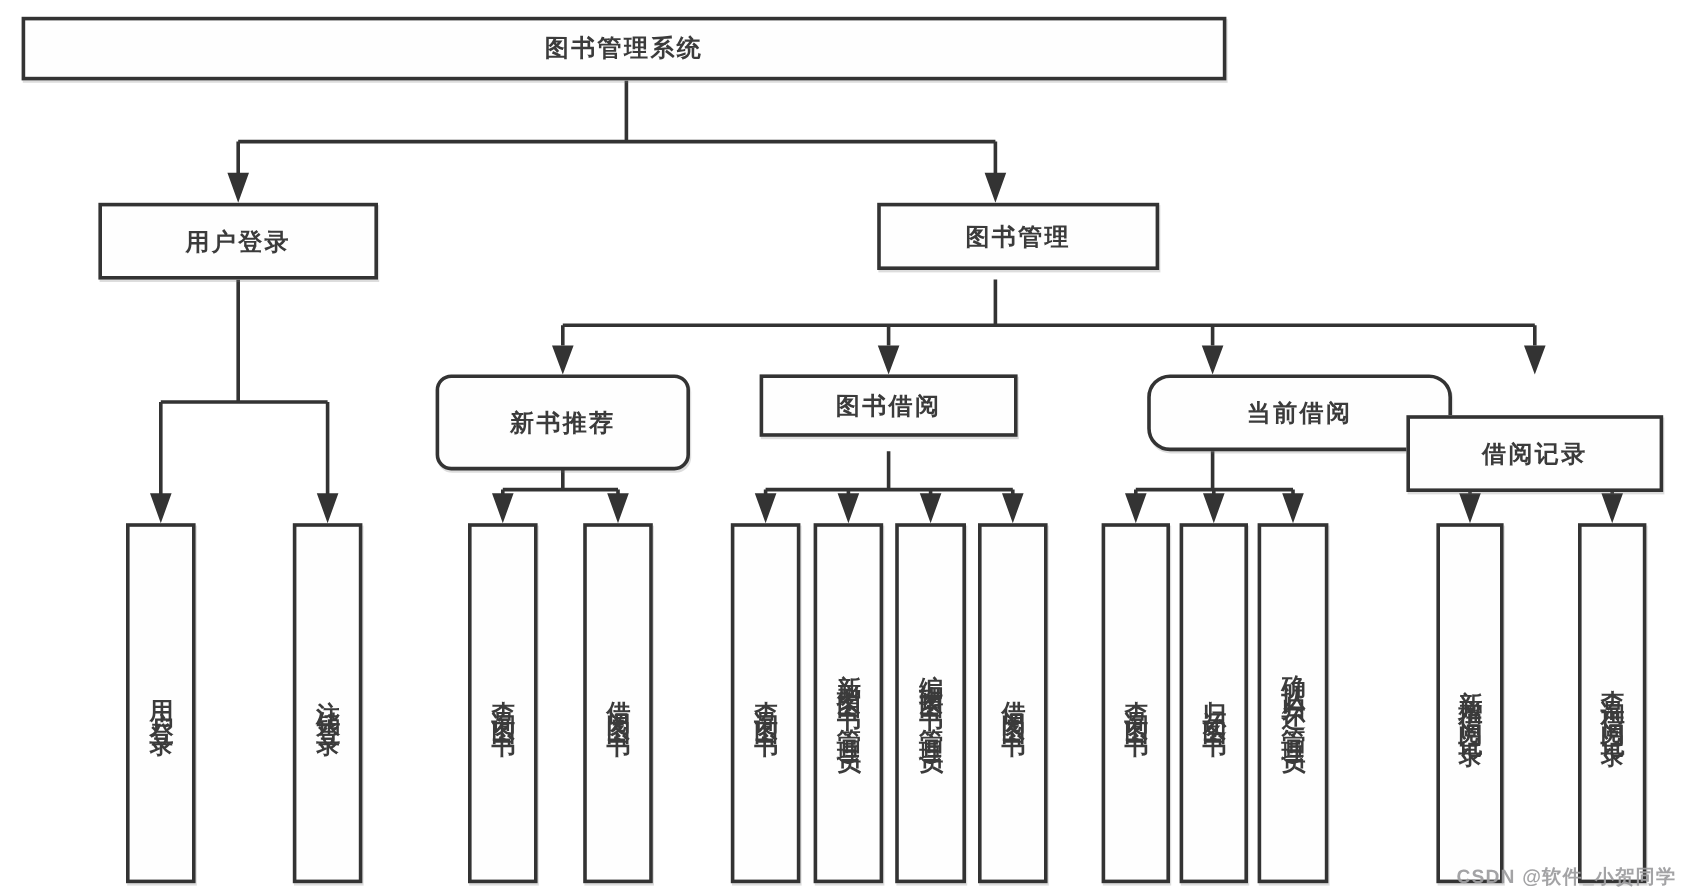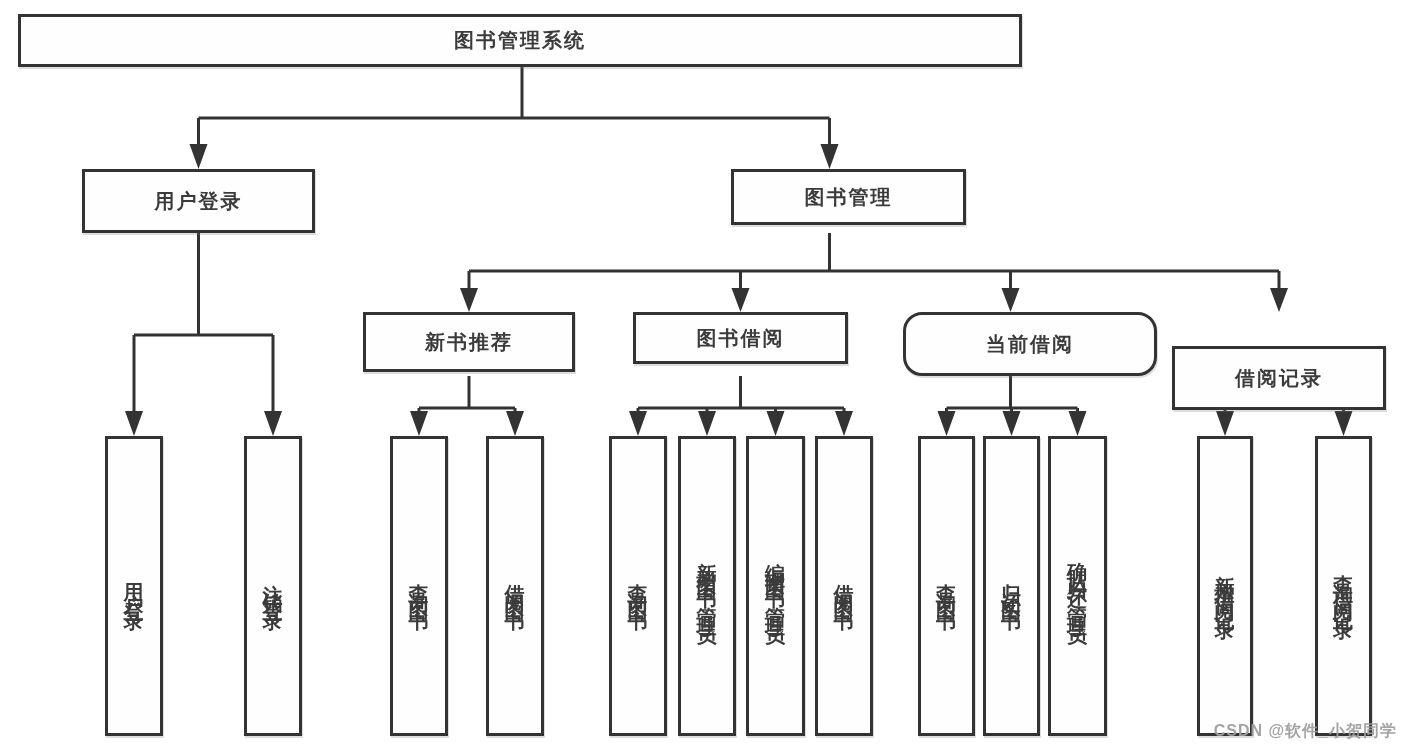--- a/index.html
+++ b/index.html
@@ -89,23 +89,23 @@
       M1068.5 411 H1086.5 L1077.5 436 Z
       M1216 411 H1234 L1225 436 Z
       M1334.5 411 H1352.5 L1343.5 436 Z"></path>
   </svg>
 
   <div class="node" style="left:18px; top:14px; width:1004px; height:53px;">图书管理系统</div>
 
   <div class="node" style="left:82px; top:169px; width:233px; height:64px;">用户登录</div>
   <div class="node" style="left:731px; top:169px; width:235px; height:56px;">图书管理</div>
 
-  <div class="node" style="left:363px; top:312px; width:212px; height:60px;">新书推荐</div>
+  <div class="node" style="left:363px; top:312px; width:212px; height:80px;border-radius:13px;">新书推荐</div>
   <div class="node" style="left:633px; top:312px; width:215px; height:52px;text-align:right;">图书借阅</div>
-  <div class="node" style="left:903px; top:312px; width:254px; height:64px;border-radius:19px;">当前借阅</div>
+  <div class="node" style="left:956px; top:312px; width:254px; height:64px;border-radius:19px;">当前借阅</div>
   <div class="node" style="left:1172px; top:312px; width:214px; height:64px;margin-top:34px;">借阅记录</div>
 
   <div class="node leaf" style="left:105px; top:436px; width:58px; height:300px;">
     <span>用户登录</span>
   </div>
   <div class="node leaf" style="left:244px; top:436px; width:58px; height:300px;">
     <span>注销登录</span>
   </div>
 
   <div class="node leaf" style="left:390px; top:436px; width:58px; height:300px;">

